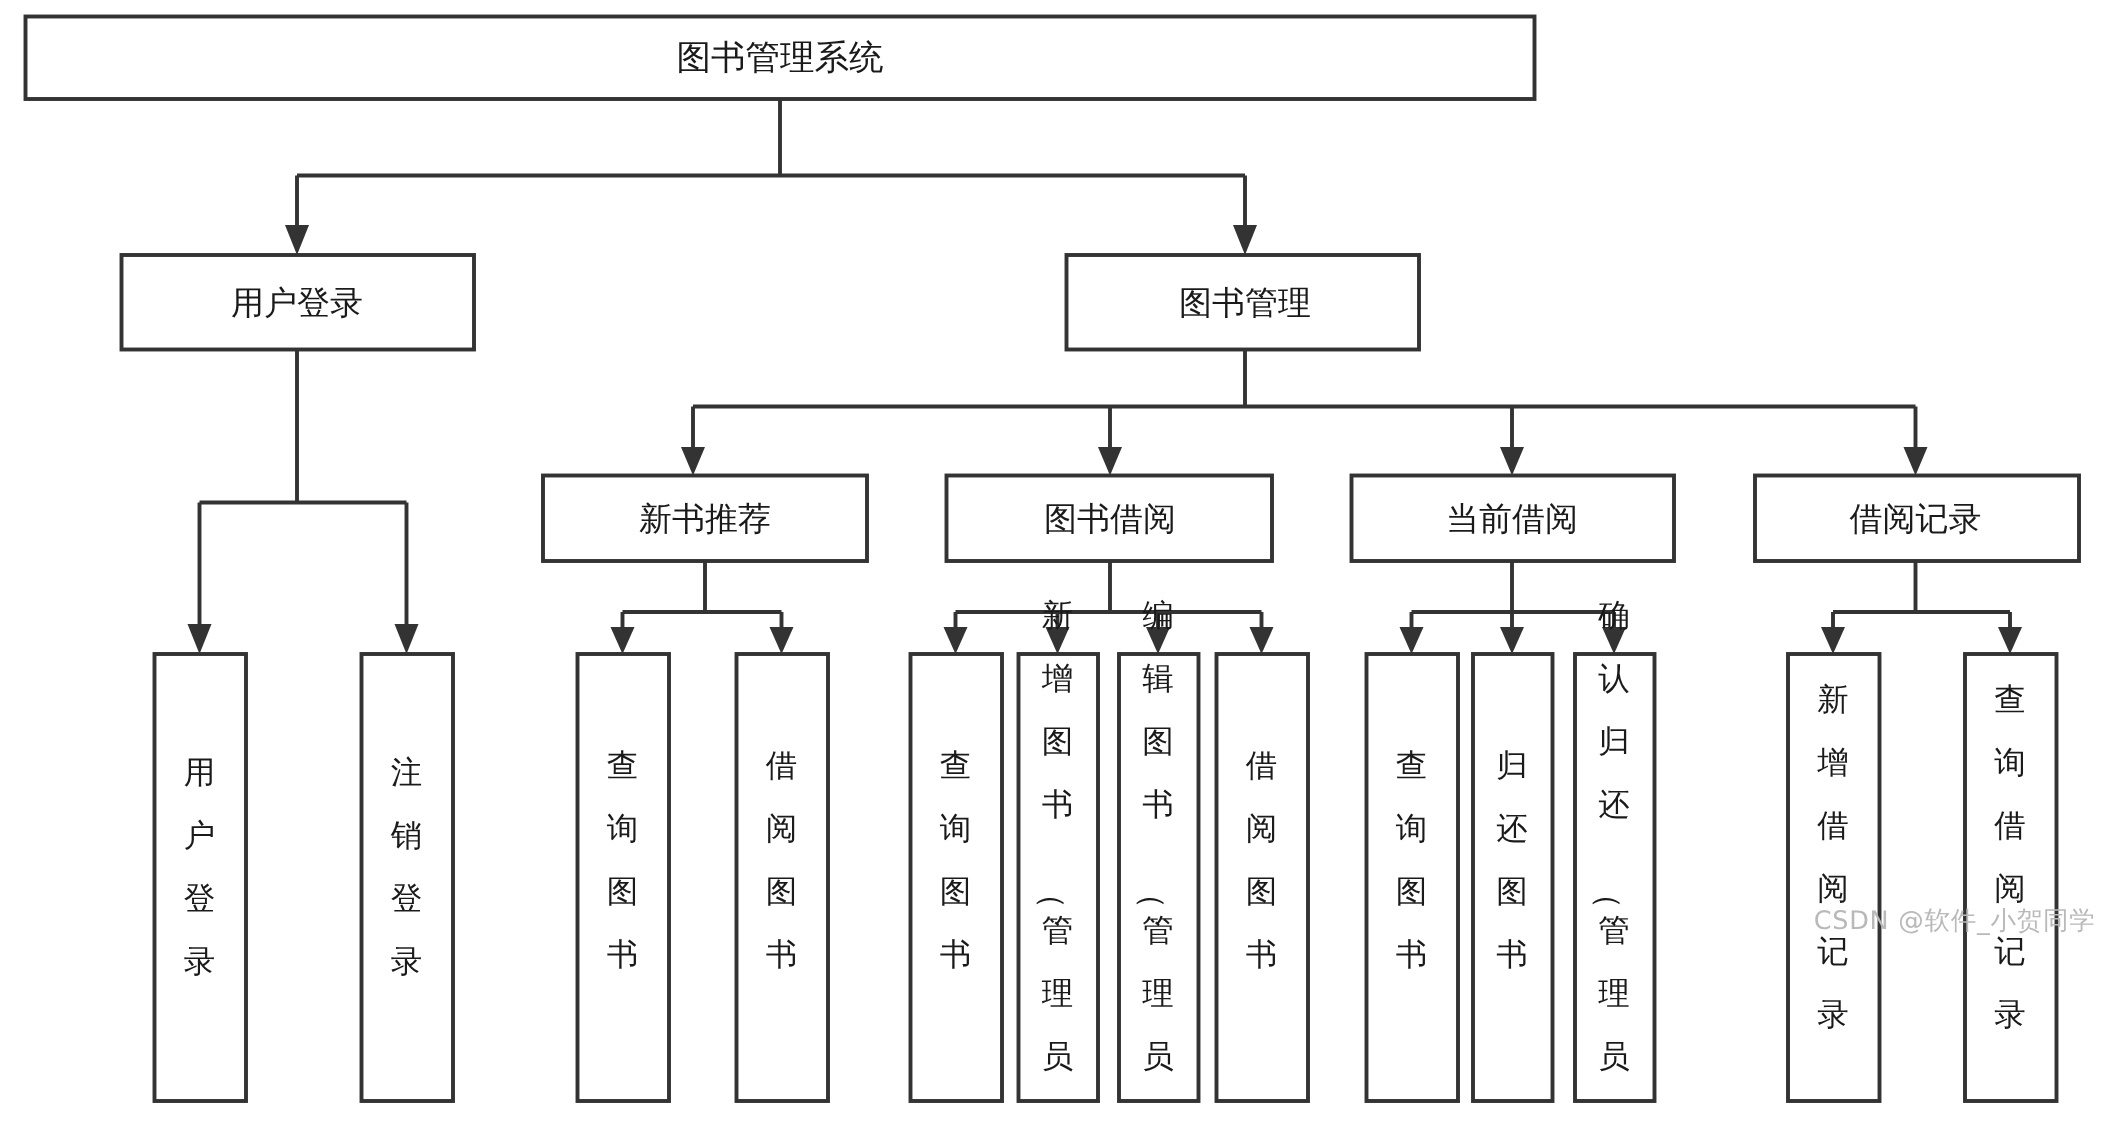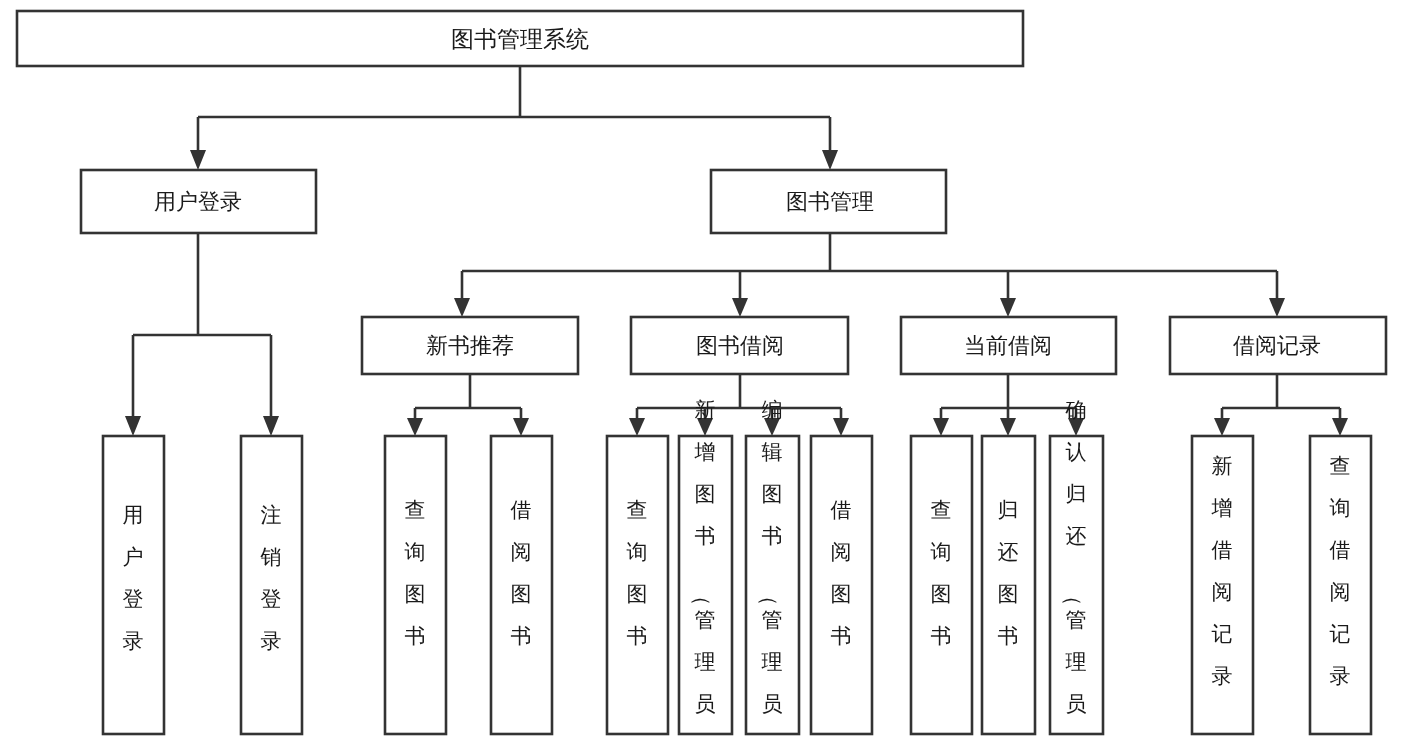--- a/index.html
+++ b/index.html
@@ -236,13 +236,14 @@
       <rect class="node-rect" x="1192" y="436" width="61" height="298"></rect>
       <text class="node-label-v vlabel" x="1222"><tspan x="1222" y="473">新</tspan><tspan x="1222" y="515">增</tspan><tspan x="1222" y="557">借</tspan><tspan x="1222" y="599">阅</tspan><tspan x="1222" y="641">记</tspan><tspan x="1222" y="683">录</tspan></text>
     </g>
 
     <g>
       <rect class="node-rect" x="1310" y="436" width="61" height="298"></rect>
       <text class="node-label-v vlabel" x="1340"><tspan x="1340" y="473">查</tspan><tspan x="1340" y="515">询</tspan><tspan x="1340" y="557">借</tspan><tspan x="1340" y="599">阅</tspan><tspan x="1340" y="641">记</tspan><tspan x="1340" y="683">录</tspan></text>
     </g>
   </svg>
 
+  <div class="watermark">CSDN @软件_小贺同学</div>
 </div>
 
 </body></html>

